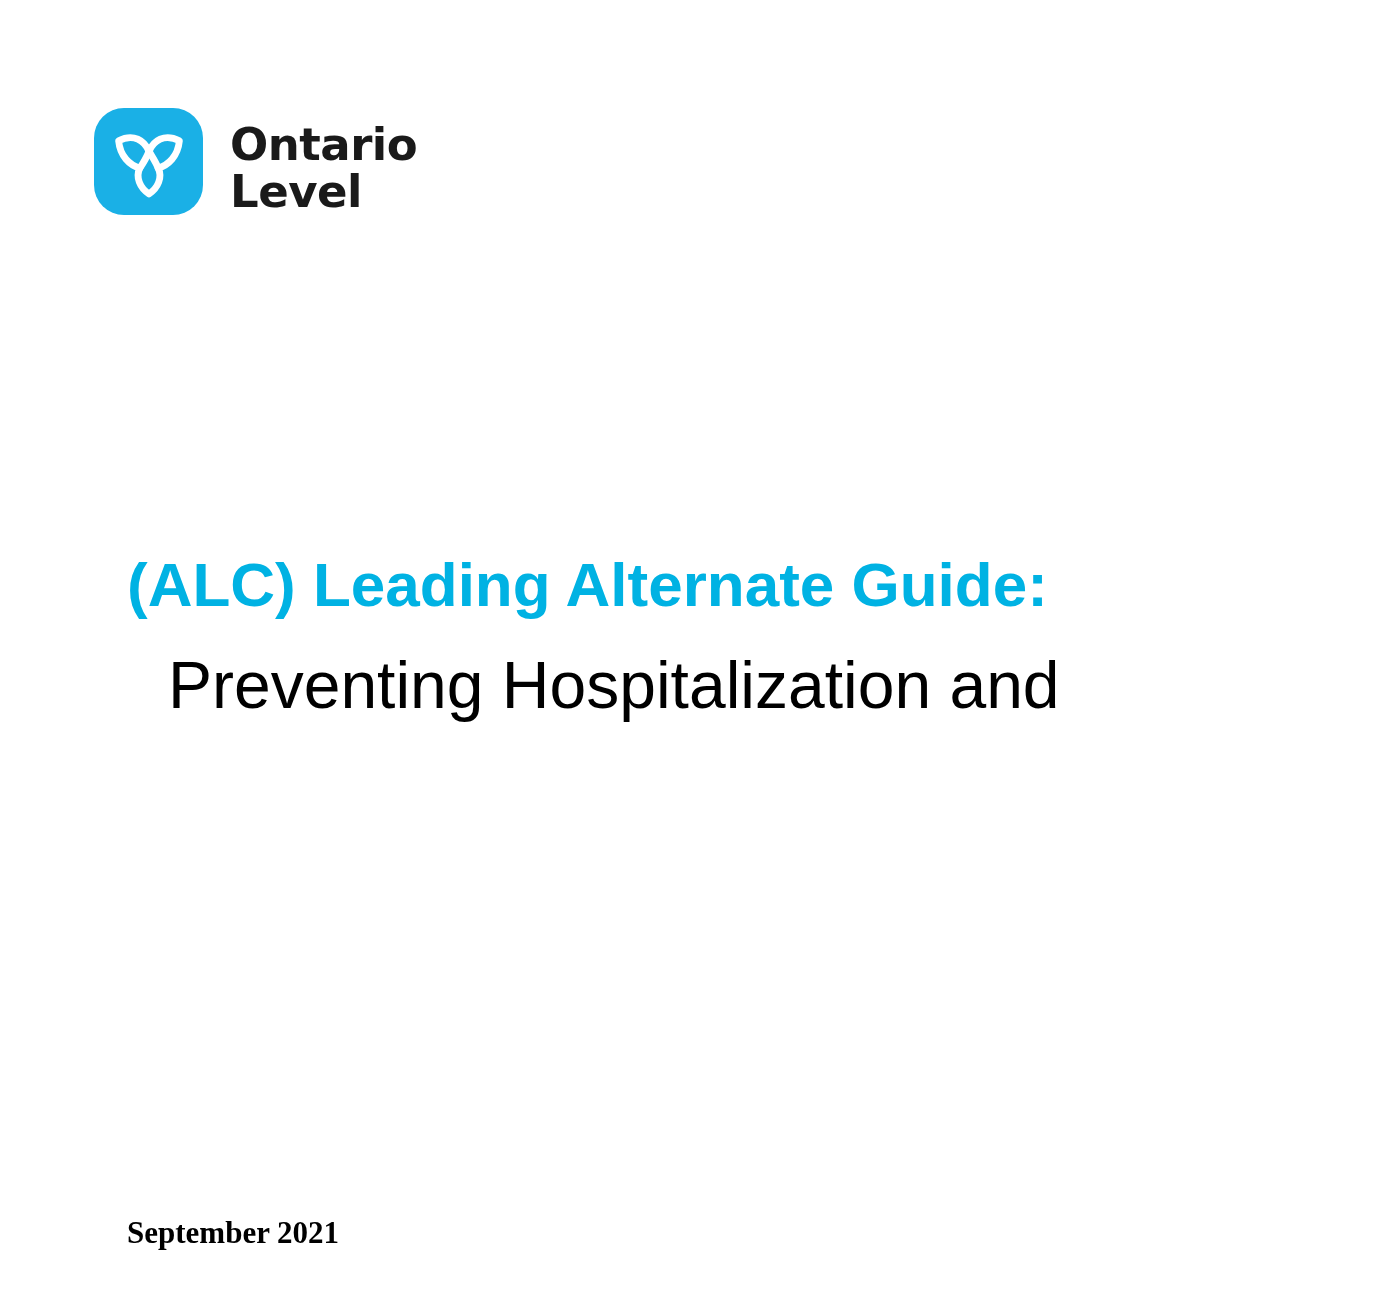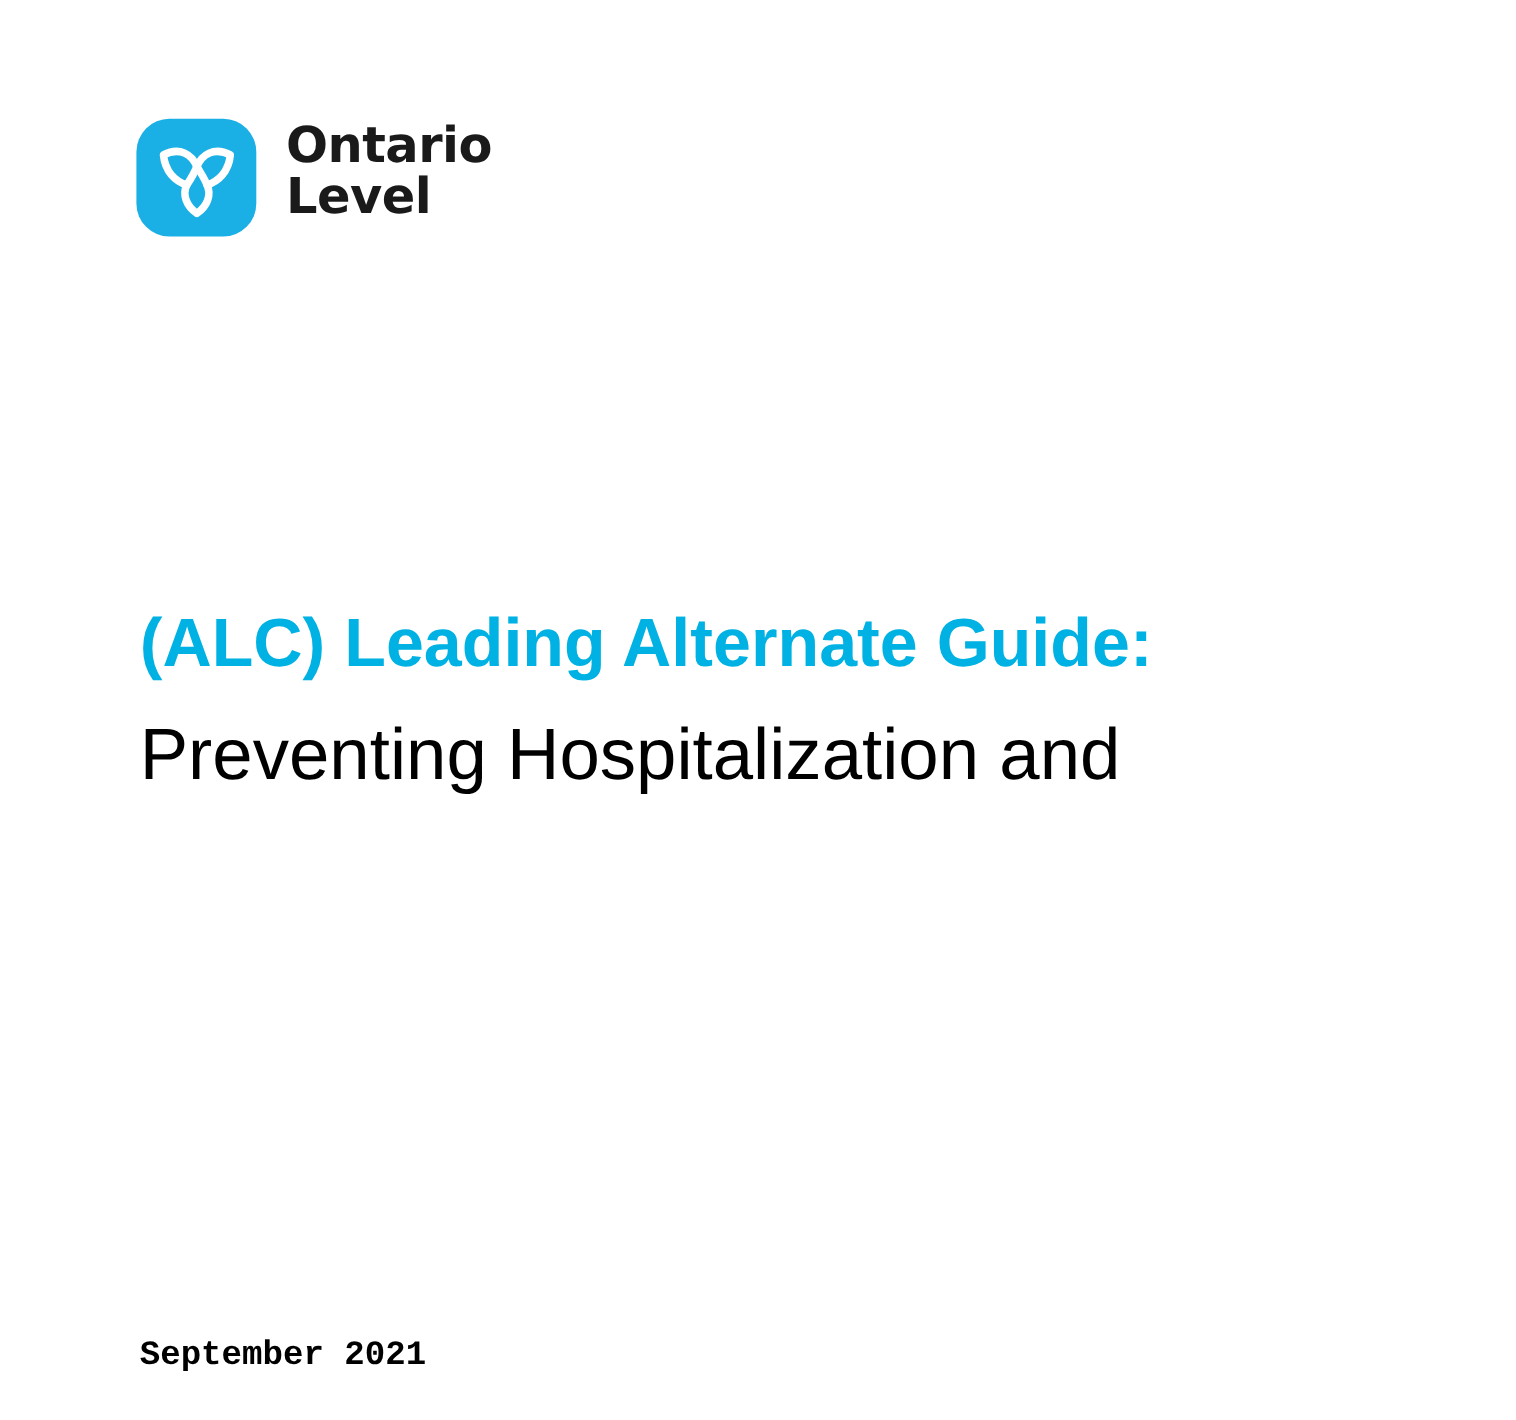--- a/index.html
+++ b/index.html
@@ -9,24 +9,24 @@
   }
   body {
     width: 1378px;
     height: 1291px;
     position: relative;
     overflow: hidden;
     font-family: "Liberation Sans", "DejaVu Sans", sans-serif;
   }
   .logo {
     position: absolute;
-    left: 112px;
+    left: 82px;
     top: 108px;
     display: flex;
-    align-items: flex-start;
+    align-items: flex-end;
     padding-left: 12px;
   }
   .logo-mark {
     width: 109px;
     height: 107px;
     background: #1ab0e6;
     border-radius: 30px;
     display: flex;
     align-items: center;
     justify-content: center;
@@ -56,26 +56,27 @@
     margin: 0;
   }
   .title-blue {
     color: #00b2e3;
     font-weight: bold;
   }
   .title-black {
     color: #000000;
     font-weight: normal;
     font-size: 66px;
+    margin-left: 41px;
   }
   .date {
     position: absolute;
     left: 127px;
     top: 1215px;
-    font-family: Liberation Mono, monospace;
+    font-family: Liberation Serif, serif;
     font-weight: bold;
     font-size: 31px;
     color: #000000;
   }
 </style>
 </head>
 <body>
 
 <div class="logo">
   <div class="logo-mark">

